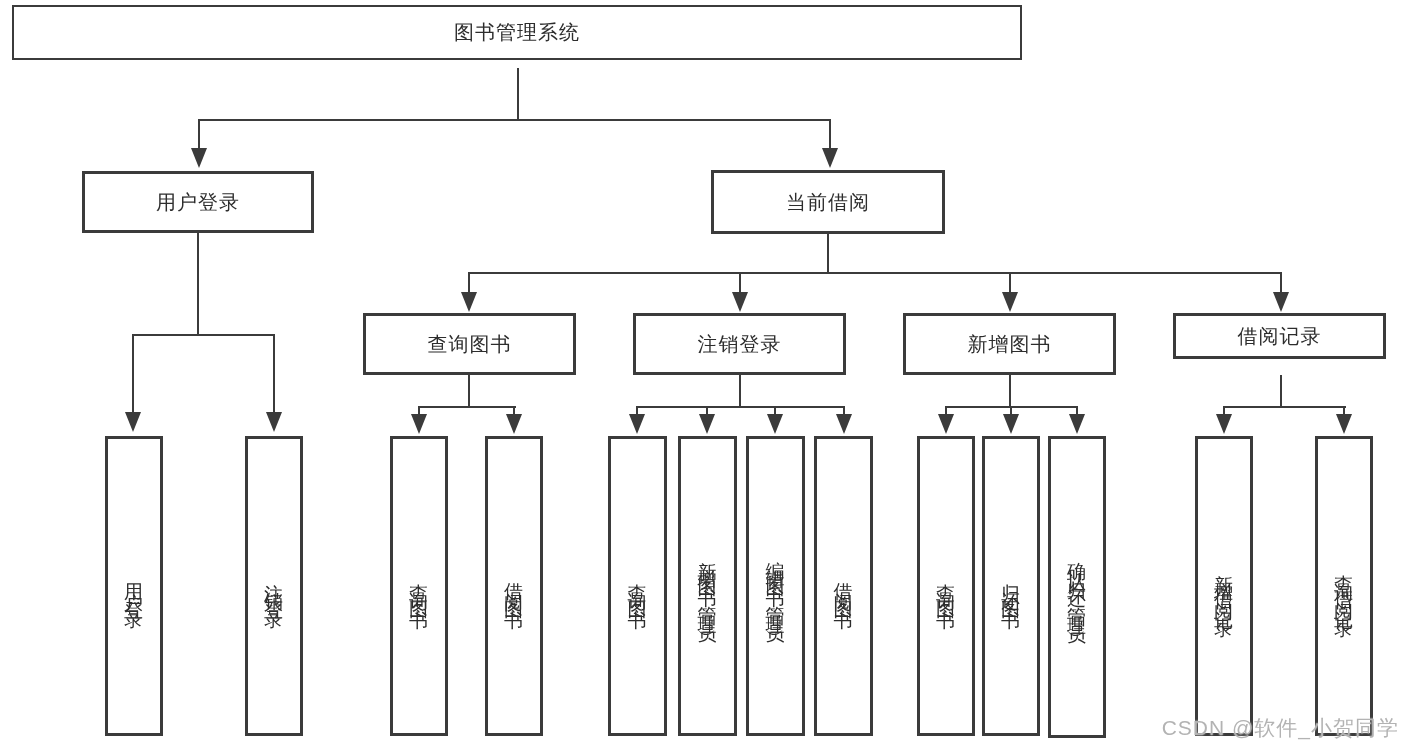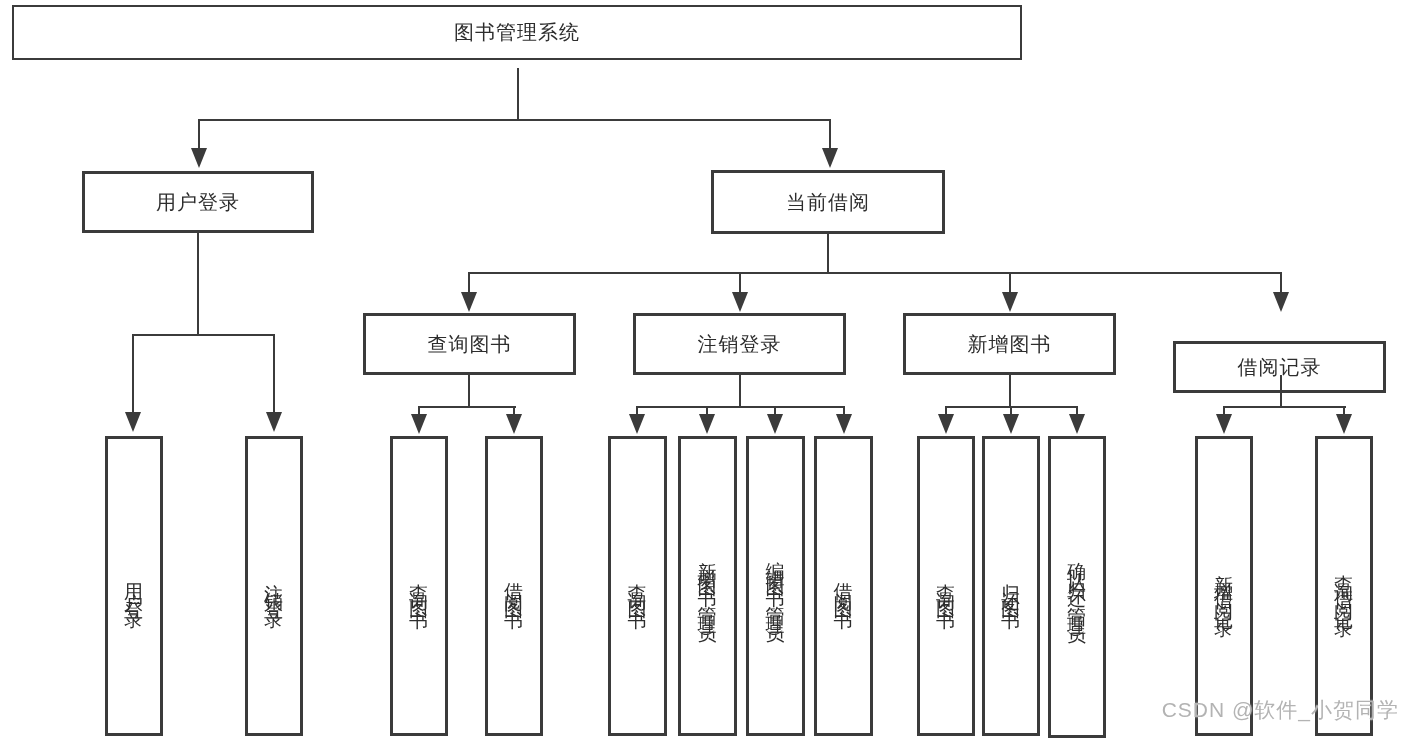--- a/index.html
+++ b/index.html
@@ -45,21 +45,21 @@
   .hline { position: absolute; height: 2px; background: #3b3b3b; }
   .arrow {
     position: absolute;
     width: 0; height: 0;
     border-left: 8px solid transparent;
     border-right: 8px solid transparent;
     border-top: 20px solid #3b3b3b;
   }
   .watermark {
     position: absolute;
-    top: 696px;
+    top: 714px;
     right: 6px;
     font-size: 21px;
     color: #b3b3b3;
     text-shadow: 0 0 2px #ffffff;
     z-index: 10;
     letter-spacing: 1px;
   }
 </style>
 </head>
 <body>
@@ -92,21 +92,21 @@
   <div class="vline" style="left:739px; top:272px; height:22px;"></div>
   <div class="arrow" style="left:732px; top:292px;"></div>
   <div class="vline" style="left:1009px; top:272px; height:22px;"></div>
   <div class="arrow" style="left:1002px; top:292px;"></div>
   <div class="vline" style="left:1280px; top:272px; height:22px;"></div>
   <div class="arrow" style="left:1273px; top:292px;"></div>
 
   <div class="node thick" style="left:363px; top:313px; width:213px; height:62px;">查询图书</div>
   <div class="node thick" style="left:633px; top:313px; width:213px; height:62px;">注销登录</div>
   <div class="node thick" style="left:903px; top:313px; width:213px; height:62px;">新增图书</div>
-  <div class="node thick" style="left:1173px; top:313px; width:213px; height:52px;margin-top:28px;">借阅记录</div>
+  <div class="node thick" style="left:1173px; top:313px; width:213px; height:46px;">借阅记录</div>
 
   <div class="vline" style="left:468px; top:375px; height:33px;"></div>
   <div class="hline" style="left:418px; top:406px; width:98px;"></div>
   <div class="vline" style="left:418px; top:406px; height:10px;"></div>
   <div class="arrow" style="left:411px; top:414px;"></div>
   <div class="vline" style="left:513px; top:406px; height:10px;"></div>
   <div class="arrow" style="left:506px; top:414px;"></div>
 
   <div class="vline" style="left:739px; top:375px; height:33px;"></div>
   <div class="hline" style="left:636px; top:406px; width:209px;"></div>

